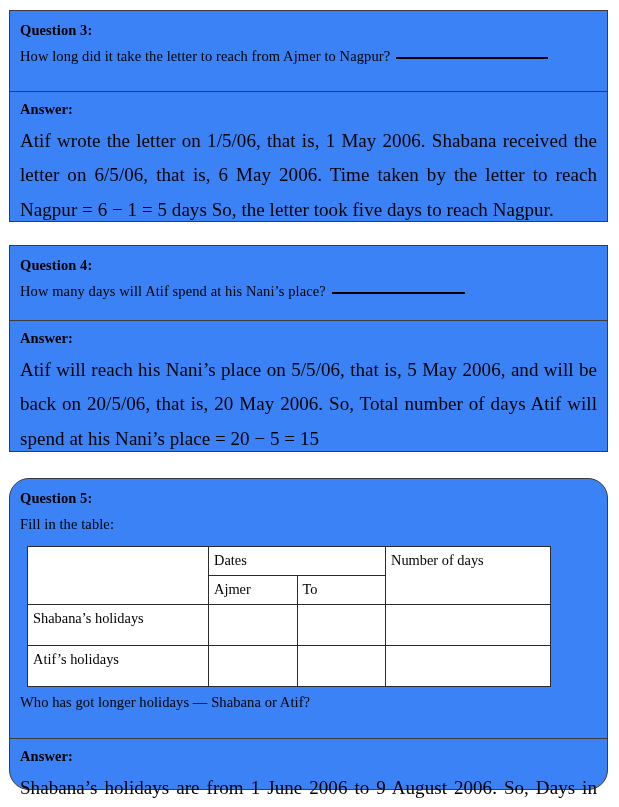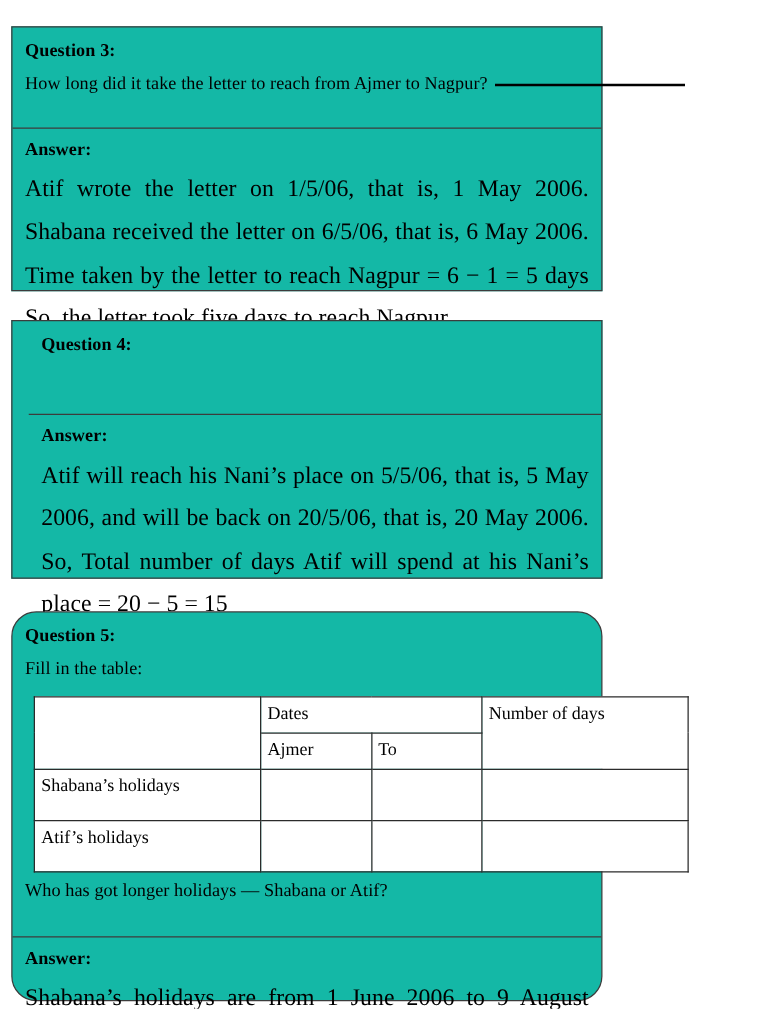--- a/index.html
+++ b/index.html
@@ -20,29 +20,28 @@
     position: relative;
     width: 619px;
     height: 807px;
     box-sizing: border-box;
   }
 
   
   .qa-box {
     position: absolute;
     left: 9px;
-    width: 473px;
+    width: 599px;
     box-sizing: border-box;
     border: 1px solid #3c3c3c;
-    background: #14b8a6;
-    margin-top: 11px;
+    background: #3b82f6;
   }
 
   #box-q3 { top: 10px;  height: 212px; }
-  #box-q4 { top: 245px; height: 207px; padding-left: 13px; }
+  #box-q4 { top: 245px; height: 207px; }
   #box-q5 { top: 478px; height: 312px; border-radius: 20px; }
 
   .question-pane {
     box-sizing: border-box;
     padding: 8px 10px 6px 10px;
     border-bottom: 1px solid #3c3c3c;
   }
   #box-q3 .question-pane { height: 81px; }
   #box-q4 .question-pane { height: 75px; }
   #box-q5 .question-pane { height: 260px; padding-bottom: 4px; }
@@ -143,20 +142,21 @@
     </div>
     <div class="answer-pane">
       <p class="a-label">Answer:</p>
       <p class="a-text">Atif wrote the letter on 1/5/06, that is, 1 May 2006. Shabana received the letter on 6/5/06, that is, 6 May 2006. Time taken by the letter to reach Nagpur = 6 − 1 = 5 days So, the letter took five days to reach Nagpur.</p>
     </div>
   </div>
 
   <div class="qa-box" id="box-q4">
     <div class="question-pane">
       <p class="q-label">Question 4:</p>
+      <p class="q-text"><span>How many days will Atif spend at his Nani’s place?</span><span class="blank-rule" id="blank-q4"></span></p>
     </div>
     <div class="answer-pane">
       <p class="a-label">Answer:</p>
       <p class="a-text">Atif will reach his Nani’s place on 5/5/06, that is, 5 May 2006, and will be back on 20/5/06, that is, 20 May 2006. So, Total number of days Atif will spend at his Nani’s place = 20 − 5 = 15</p>
     </div>
   </div>
 
   <div class="qa-box" id="box-q5">
     <div class="question-pane">
       <p class="q-label">Question 5:</p>

